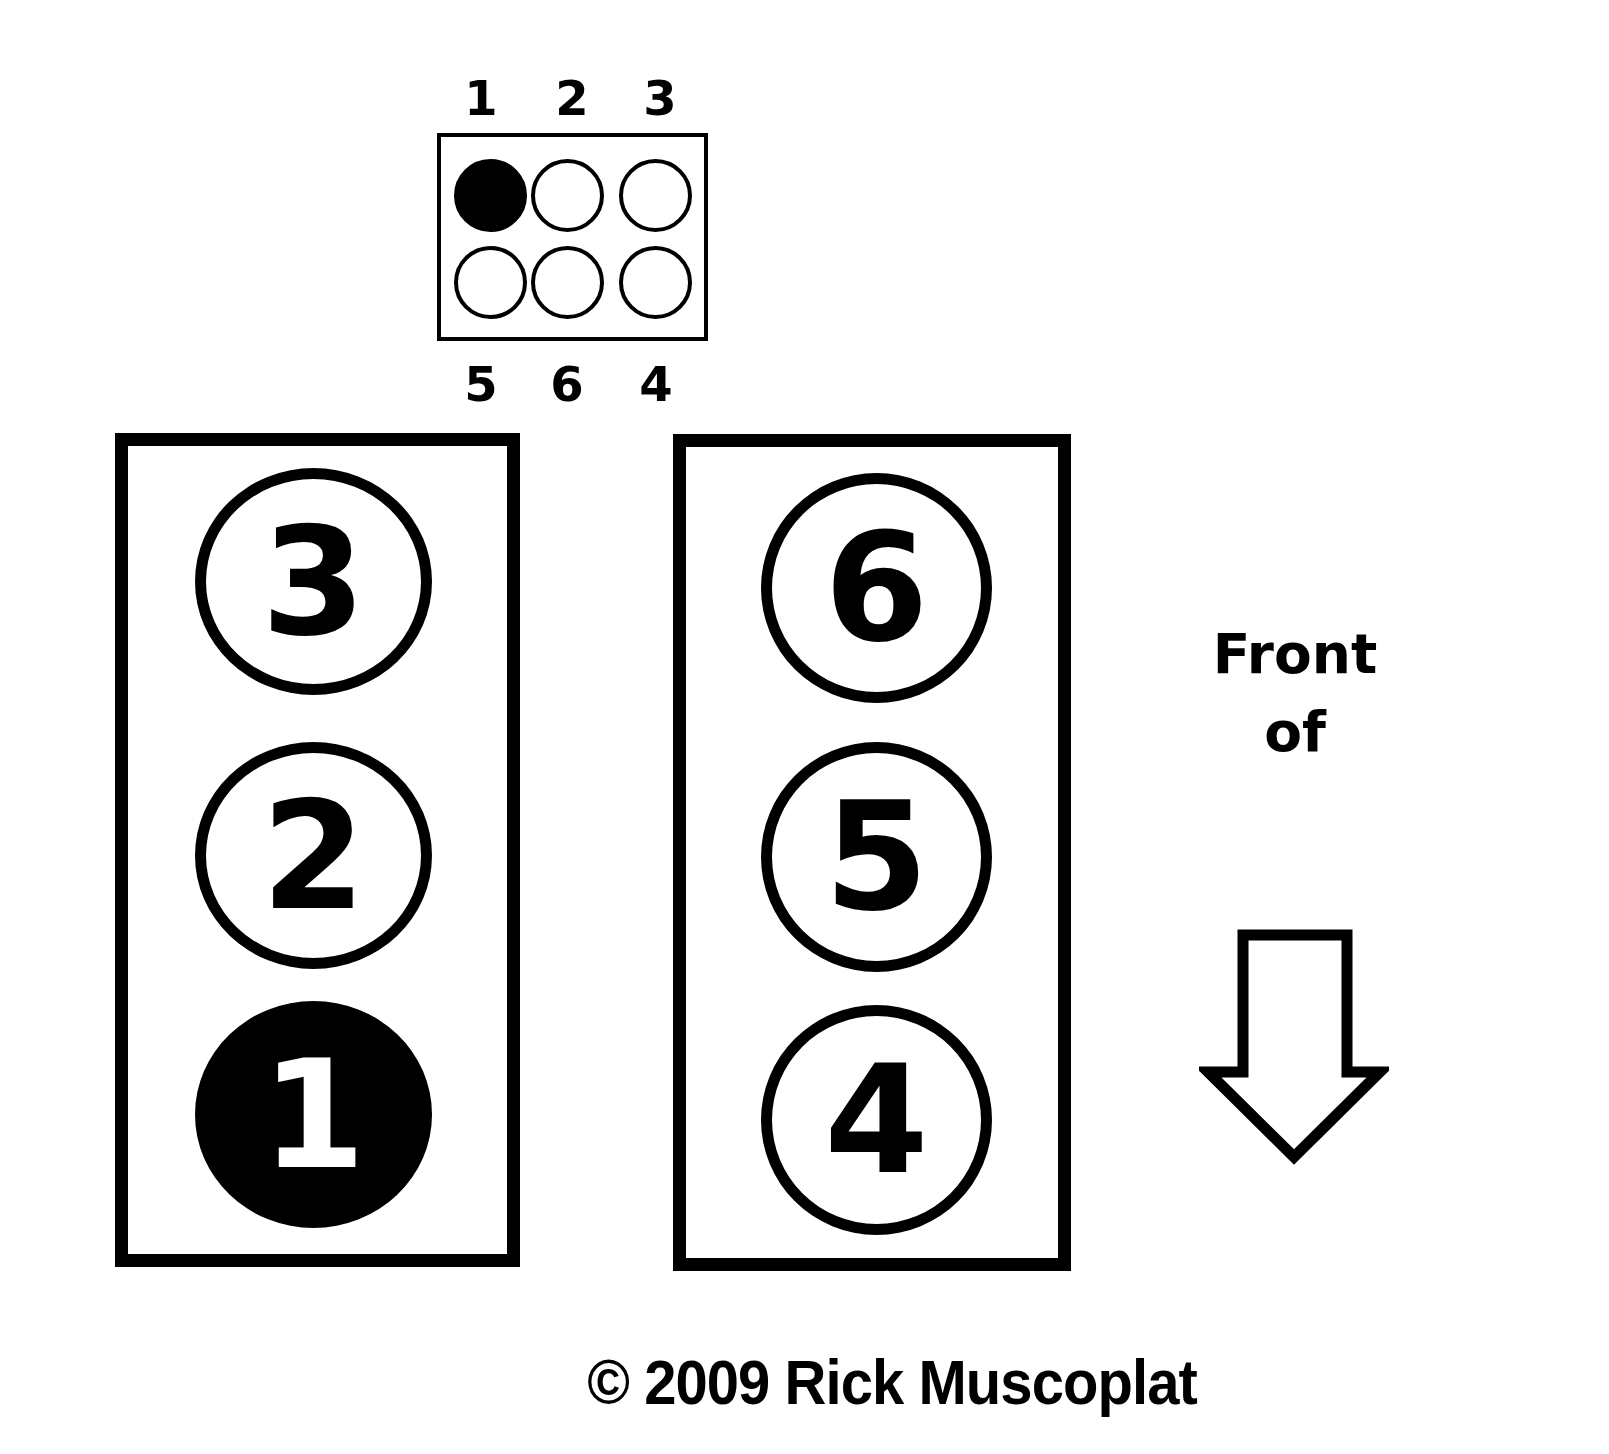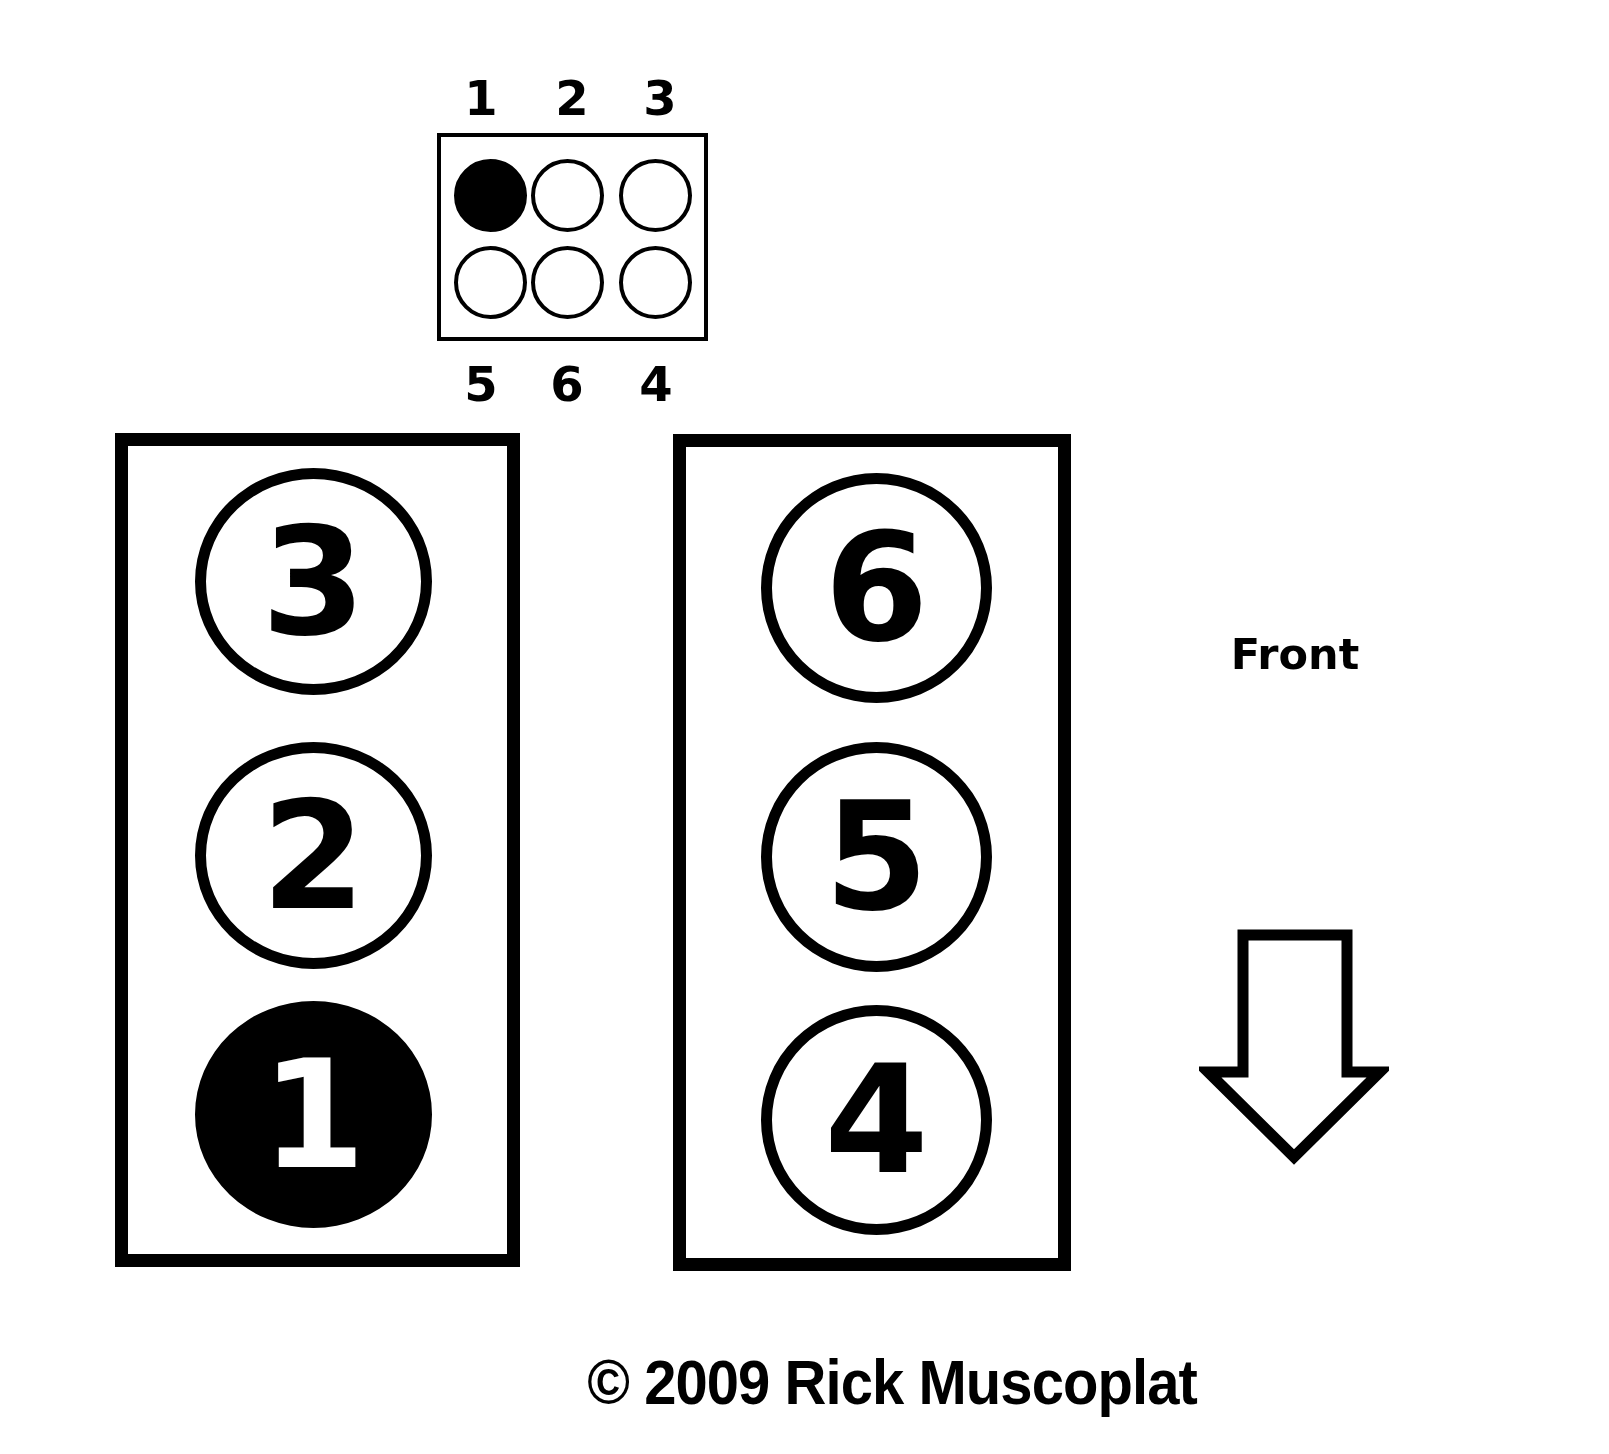--- a/index.html
+++ b/index.html
@@ -57,21 +57,21 @@
   .bank.left  .cyl:nth-of-type(1) { top:22px; }
   .bank.left  .cyl:nth-of-type(2) { top:296px; }
   .bank.left  .cyl:nth-of-type(3) { top:555px; }
   .bank.right .cyl:nth-of-type(1) { top:26px; }
   .bank.right .cyl:nth-of-type(2) { top:295px; }
   .bank.right .cyl:nth-of-type(3) { top:558px; }
 
   
   .front-label {
     position:absolute; left:1130px; top:615px; width:330px;
-    text-align:center; font-weight:bold; font-size:43px; line-height:78px;
+    text-align:center; font-weight:bold; font-size:55px; line-height:78px;
   }
   .arrow-wrap { position:absolute; left:1199px; top:926px; width:190px; height:240px; }
 
   
   .copyright {
     position:absolute; left:492px; top:1346px; width:800px;
     text-align:center; font-weight:bold; font-size:63px;
     letter-spacing:-1px; transform:scaleX(.92); transform-origin:center;
     font-family:"Liberation Sans", sans-serif; white-space:nowrap;
   }
@@ -105,20 +105,21 @@
   </div>
 
   <div class="bank right">
     <div class="cyl">6</div>
     <div class="cyl">5</div>
     <div class="cyl">4</div>
   </div>
 
   <div class="front-label">
     <div>Front</div>
+    <div>of</div>
   </div>
 
   <div class="arrow-wrap">
     <svg width="190" height="240" viewBox="0 0 190 240" xmlns="http://www.w3.org/2000/svg">
       <polygon points="44,9 148,9 148,146 181,146 95,231 9,146 44,146" fill="#ffffff" stroke="#000000" stroke-width="11" stroke-linejoin="miter"></polygon>
     </svg>
   </div>
 
   <div class="copyright">© 2009 Rick Muscoplat</div>
 

